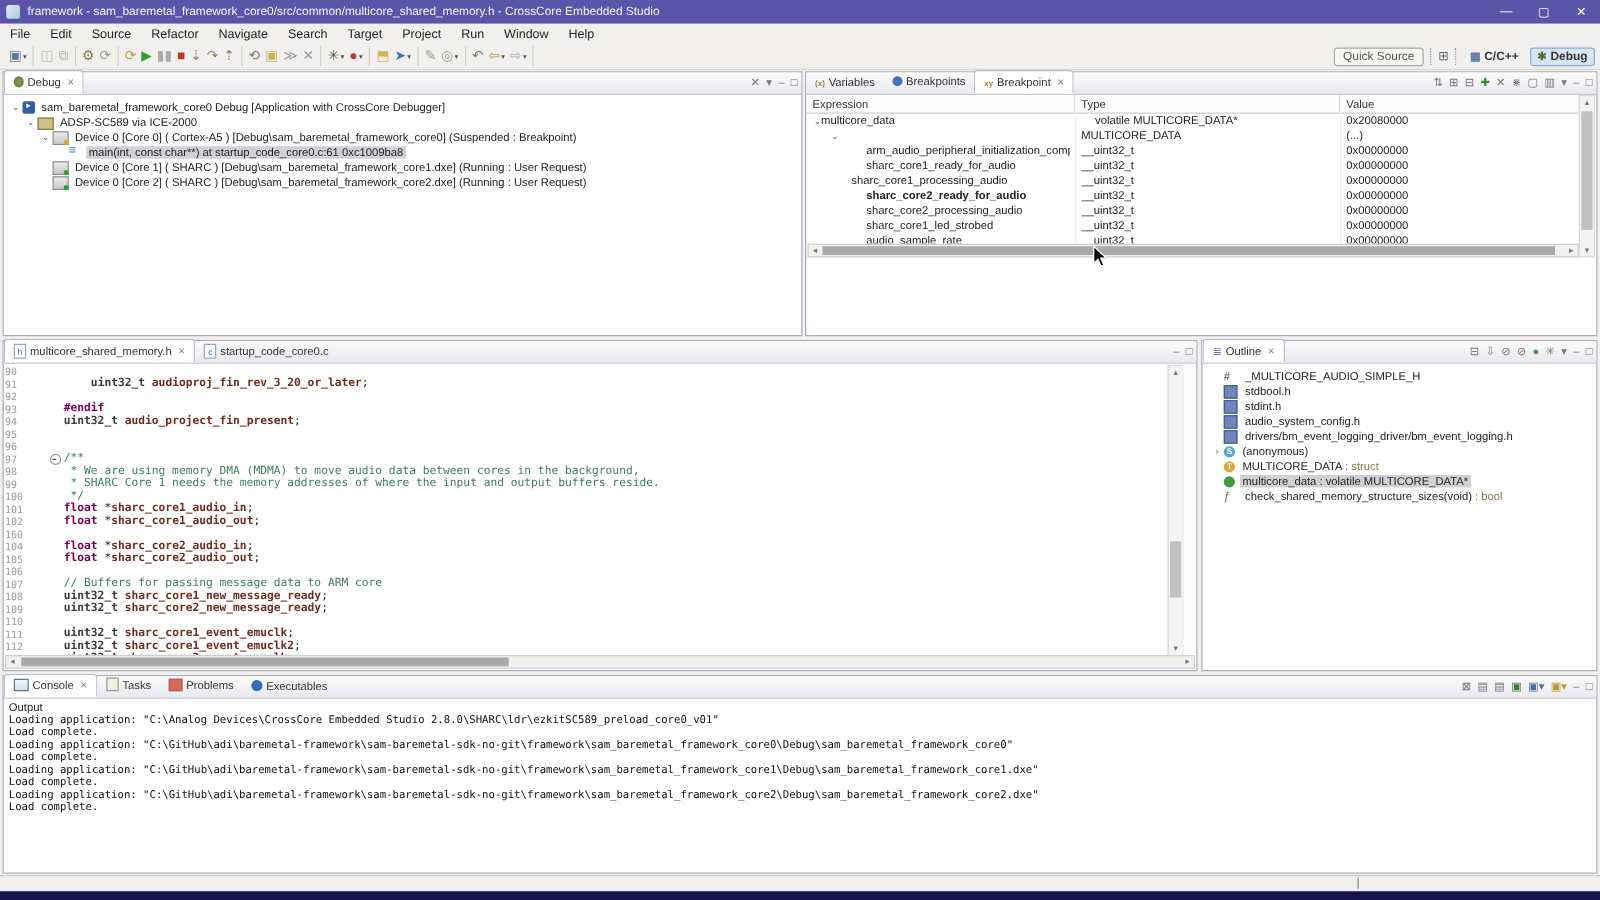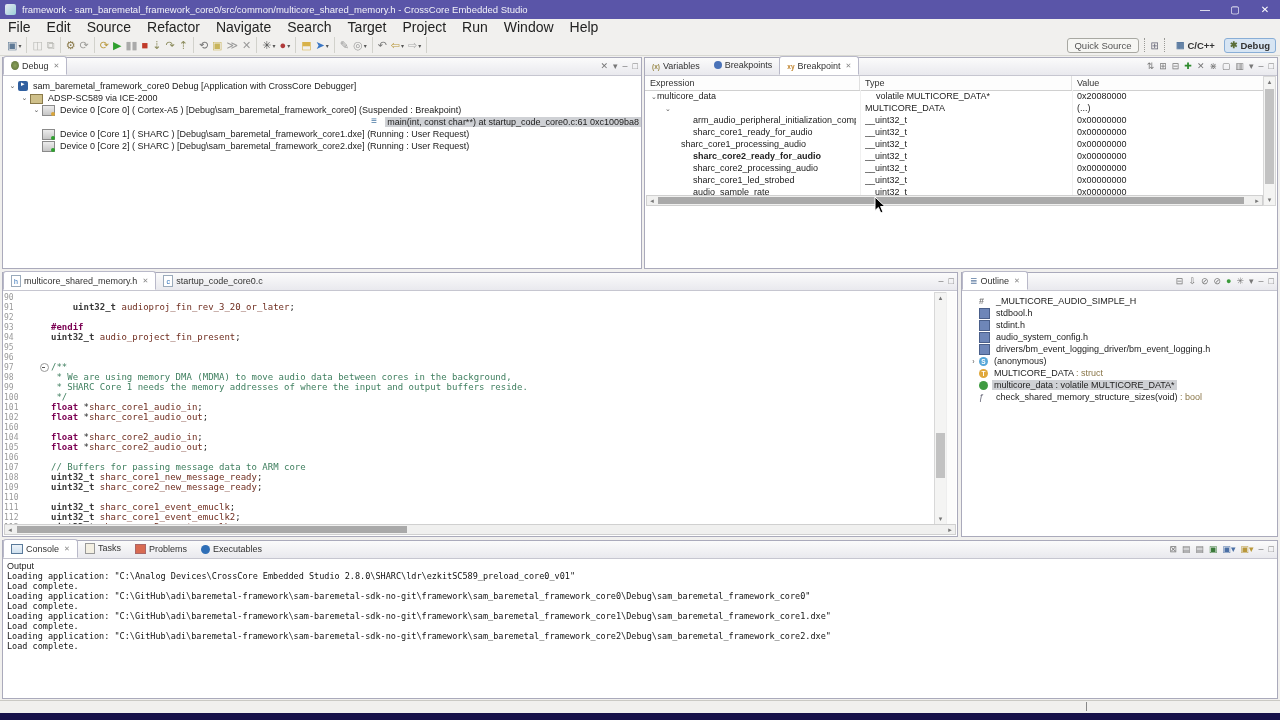--- a/index.html
+++ b/index.html
@@ -7,21 +7,21 @@
        font-family:"Liberation Sans",sans-serif;color:#222;-webkit-font-smoothing:antialiased}
   
   .titlebar{position:absolute;left:0;top:0;width:1280px;height:19px;background:#5a55a8;
             display:flex;align-items:center;color:#f2f2f8;font-size:9.5px}
   .appicon{width:11px;height:11px;margin:0 6px 0 5px;background:linear-gradient(135deg,#e8e8f2,#9ad0d8);
            border-radius:2px;flex:none}
   .wctrls{margin-left:auto;display:flex;align-items:center;height:100%}
   .wctrls span{width:30px;text-align:center;font-size:10px;color:#fff;cursor:default}
   
   #menubar{position:absolute;left:0;top:19px;width:1280px;height:16px;background:#f1f0ee;
-           display:flex;align-items:center;font-size:14px}
+           display:flex;align-items:center;font-size:10px}
   .menu-item{padding:0 8px;white-space:nowrap}
   #toolbar{position:absolute;left:0;top:35px;width:1280px;height:21px;background:#f1f0ee;
            border-bottom:1px solid #d8d8d2;display:flex;align-items:center;padding-left:2px;box-sizing:border-box}
   .tgroup{display:flex;align-items:center;padding:0 3px;border-right:1px solid #d2d2cc;height:16px}
   .tbtn{display:flex;align-items:center;padding:0 2px;height:16px}
   .tglyph{font-size:11px;line-height:16px}
   .tbtn.dis .tglyph{color:#b8b8b4!important}
   .tdrop{font-size:6px;color:#555;margin-left:1px}
   .persp-area{position:absolute;right:4px;top:35px;height:20px;display:flex;align-items:center;gap:5px;font-size:9.5px}
   .qa{border:1px solid #a8a8a2;border-radius:3px;padding:1px 6px;color:#555;background:#f6f6f3}
@@ -93,21 +93,21 @@
   
   #code-wrap{position:absolute;left:1px;top:19px;right:24px;height:234px;overflow:hidden;background:#fff}
   .cl{height:10px;display:flex;align-items:center}
   .lnum{width:30px;color:#9a9a9a;font:8px "DejaVu Sans Mono",monospace;flex:none;padding-right:4px}
   .fold{width:13px;flex:none;display:flex;justify-content:center}
   .foldm{width:7px;height:7px;border:1px solid #9a9a9a;border-radius:50%;background:#fff;position:relative}
   .foldm::after{content:"";position:absolute;left:1px;top:3px;width:3px;height:1px;background:#555}
   .ctext{font:9px "DejaVu Sans Mono",monospace;white-space:pre}
   .tok-w{color:#333}.tok-p{color:#222}
   .tok-t{color:#3a3a3a;font-weight:bold}
-  .tok-i{color:#6f2d1f;font-weight:normal}
+  .tok-i{color:#6f2d1f;font-weight:bold}
   .tok-k{color:#7b0052;font-weight:bold}
   .tok-c{color:#3f7f5f}
   #ed-vscroll{right:10px;top:19px;width:13px;height:233px}
   #ed-ruler{position:absolute;right:1px;top:19px;width:9px;height:233px;background:#fcfcfb;border-left:1px solid #eee}
   
   .clabel{position:absolute;left:4px;top:20px;font-size:9px;color:#222}
   #console-lines{position:absolute;left:4px;top:30px;right:4px}
   .cline{height:10px;line-height:10px;font:8.5px "DejaVu Sans Mono",monospace;color:#111;white-space:pre;overflow:hidden}
   
   .statusbar{position:absolute;left:0;top:700px;width:1280px;height:13px;background:#f1f0ee;border-top:1px solid #cac9c4}
@@ -283,21 +283,21 @@
       <div class="trow" style="padding-left: 16px;">
         <span class="twisty">⌄</span>
         <span class="ticon ic-chip"></span>
         <span class="tlabel">ADSP-SC589 via ICE-2000</span>
       </div>
       <div class="trow" style="padding-left: 28px;">
         <span class="twisty">⌄</span>
         <span class="ticon ic-thread susp"></span>
         <span class="tlabel">Device 0 [Core 0] ( Cortex-A5 ) [Debug\sam_baremetal_framework_core0] (Suspended : Breakpoint)</span>
       </div>
-      <div class="trow" style="padding-left: 40px; justify-content: flex-end;">
+      <div class="trow" style="padding-left: 40px;">
         <span class="twisty"></span>
         <span class="ticon ic-frame"></span>
         <span class="tlabel sel">main(int, const char**) at startup_code_core0.c:61 0xc1009ba8</span>
       </div>
       <div class="trow" style="padding-left: 28px;">
         <span class="twisty"></span>
         <span class="ticon ic-thread run"></span>
         <span class="tlabel">Device 0 [Core 1] ( SHARC ) [Debug\sam_baremetal_framework_core1.dxe] (Running : User Request)</span>
       </div>
       <div class="trow" style="padding-left: 28px;">

